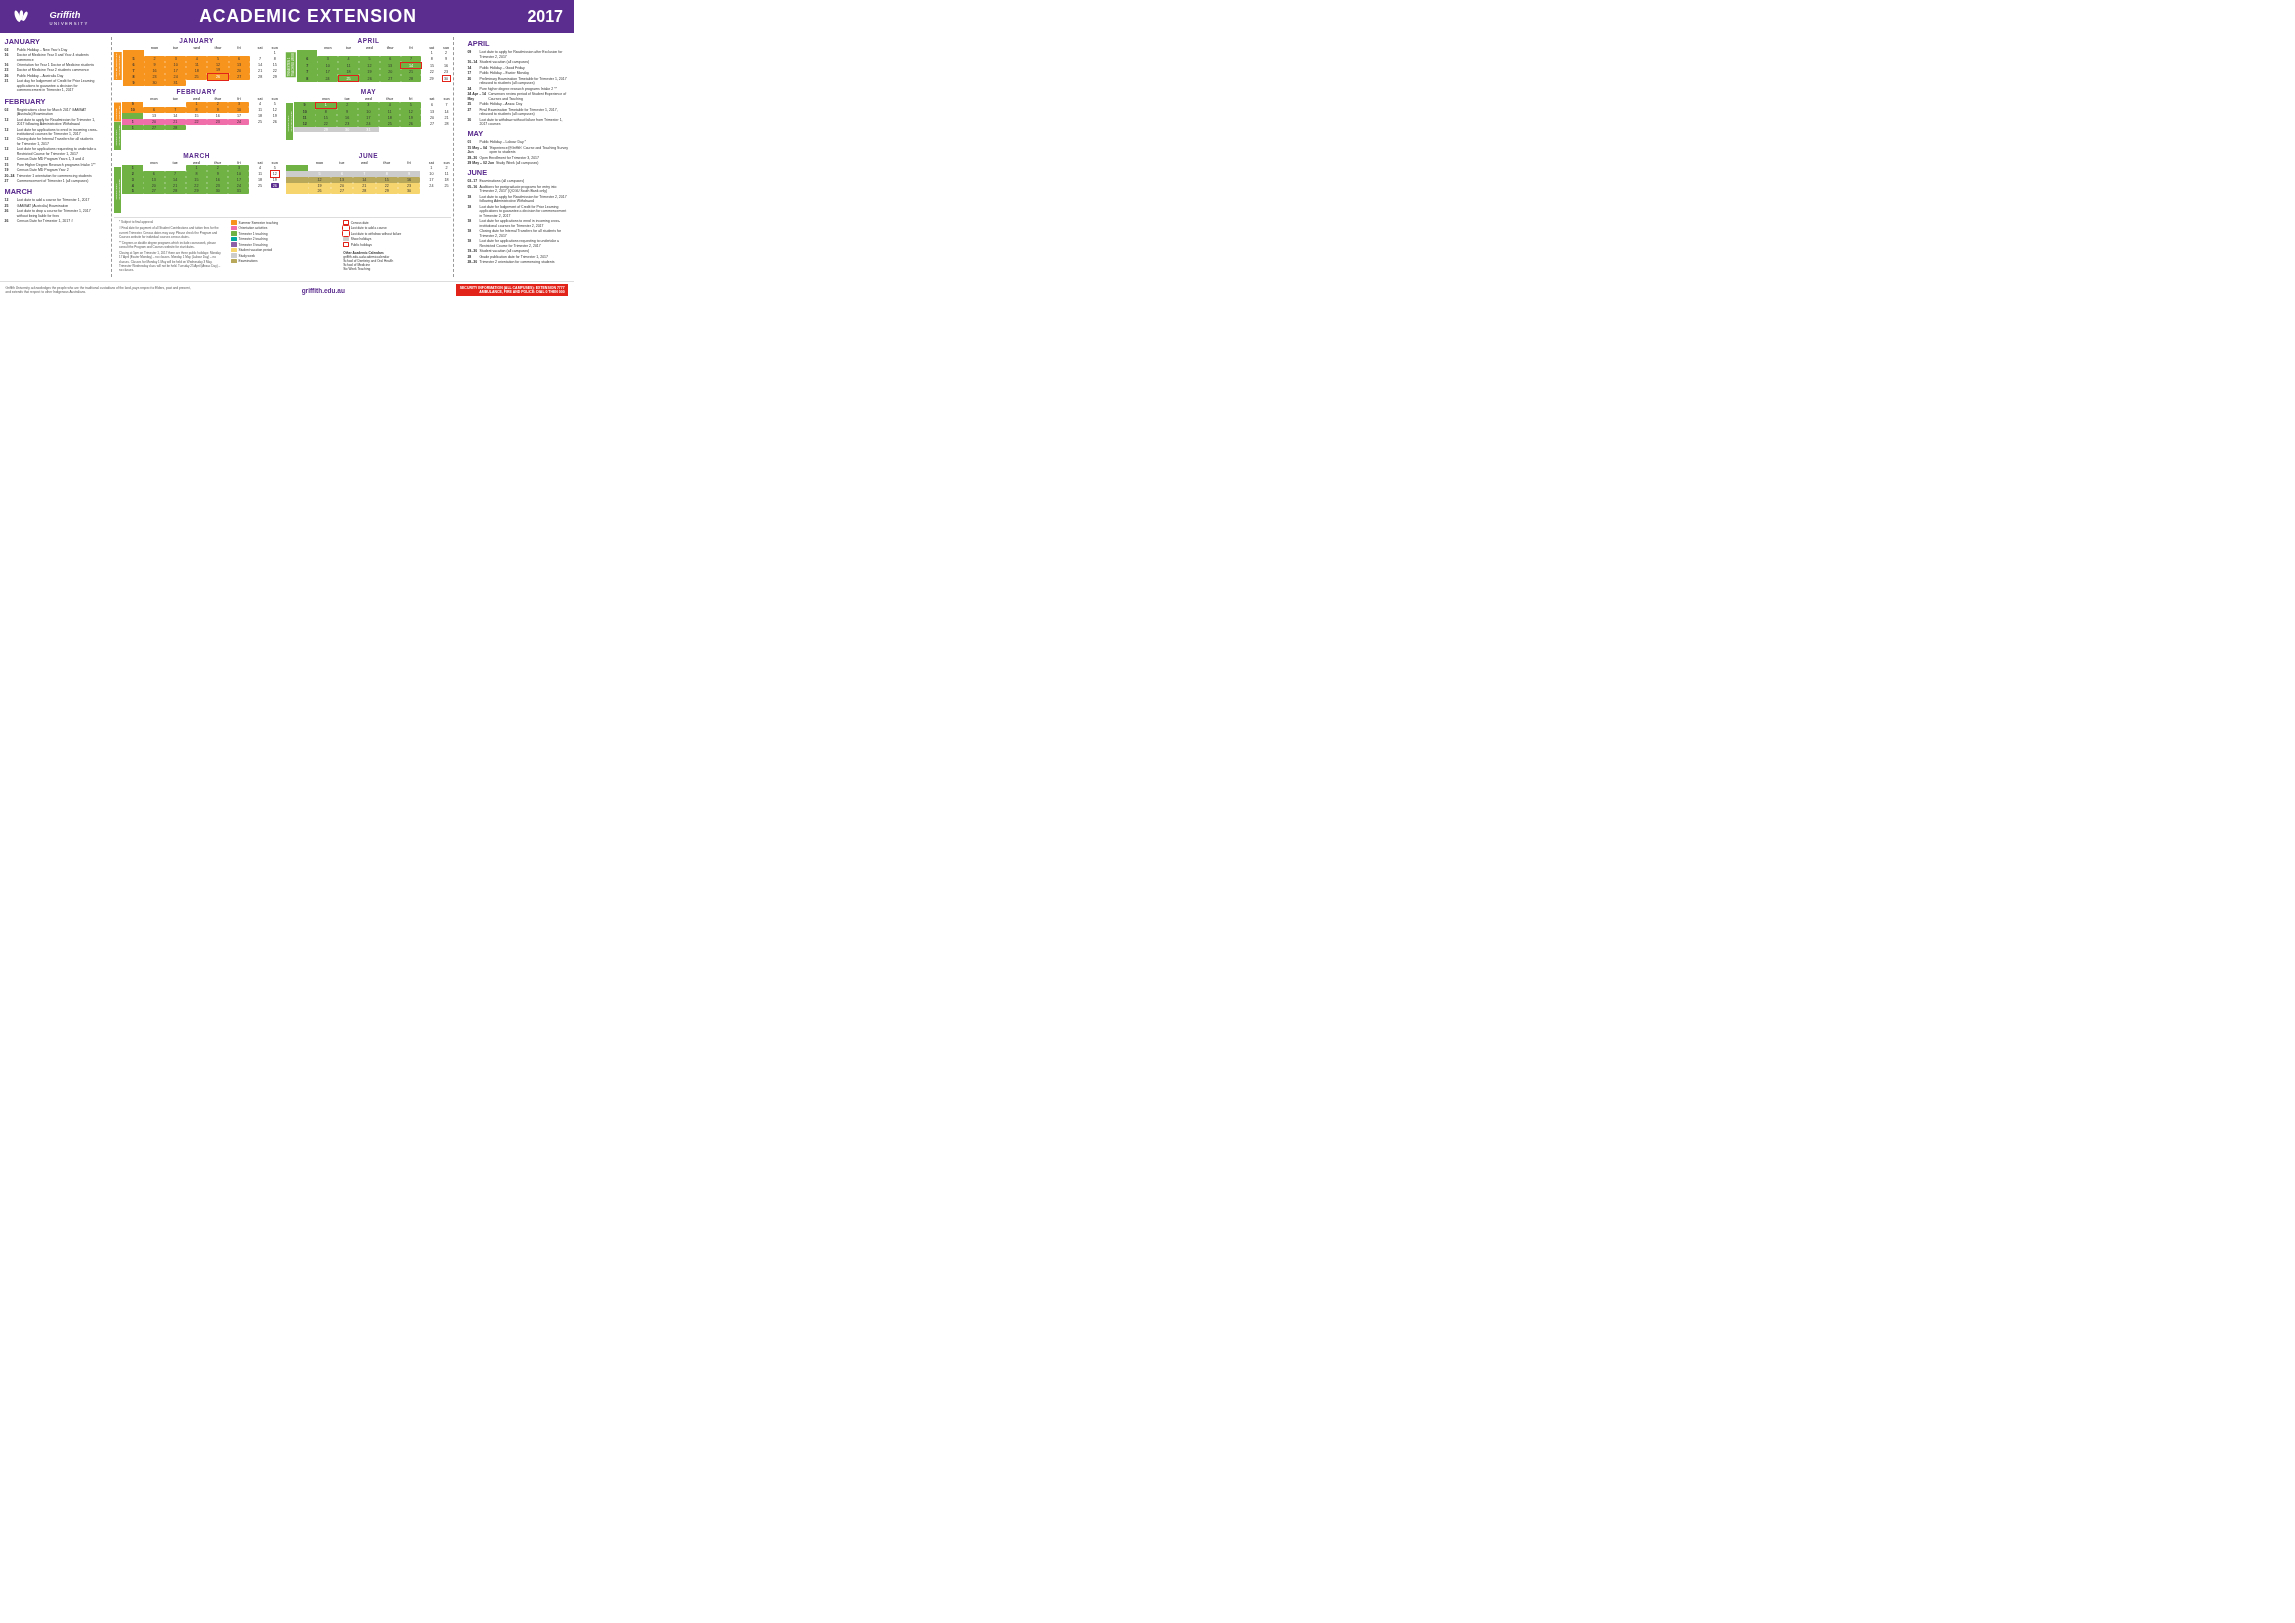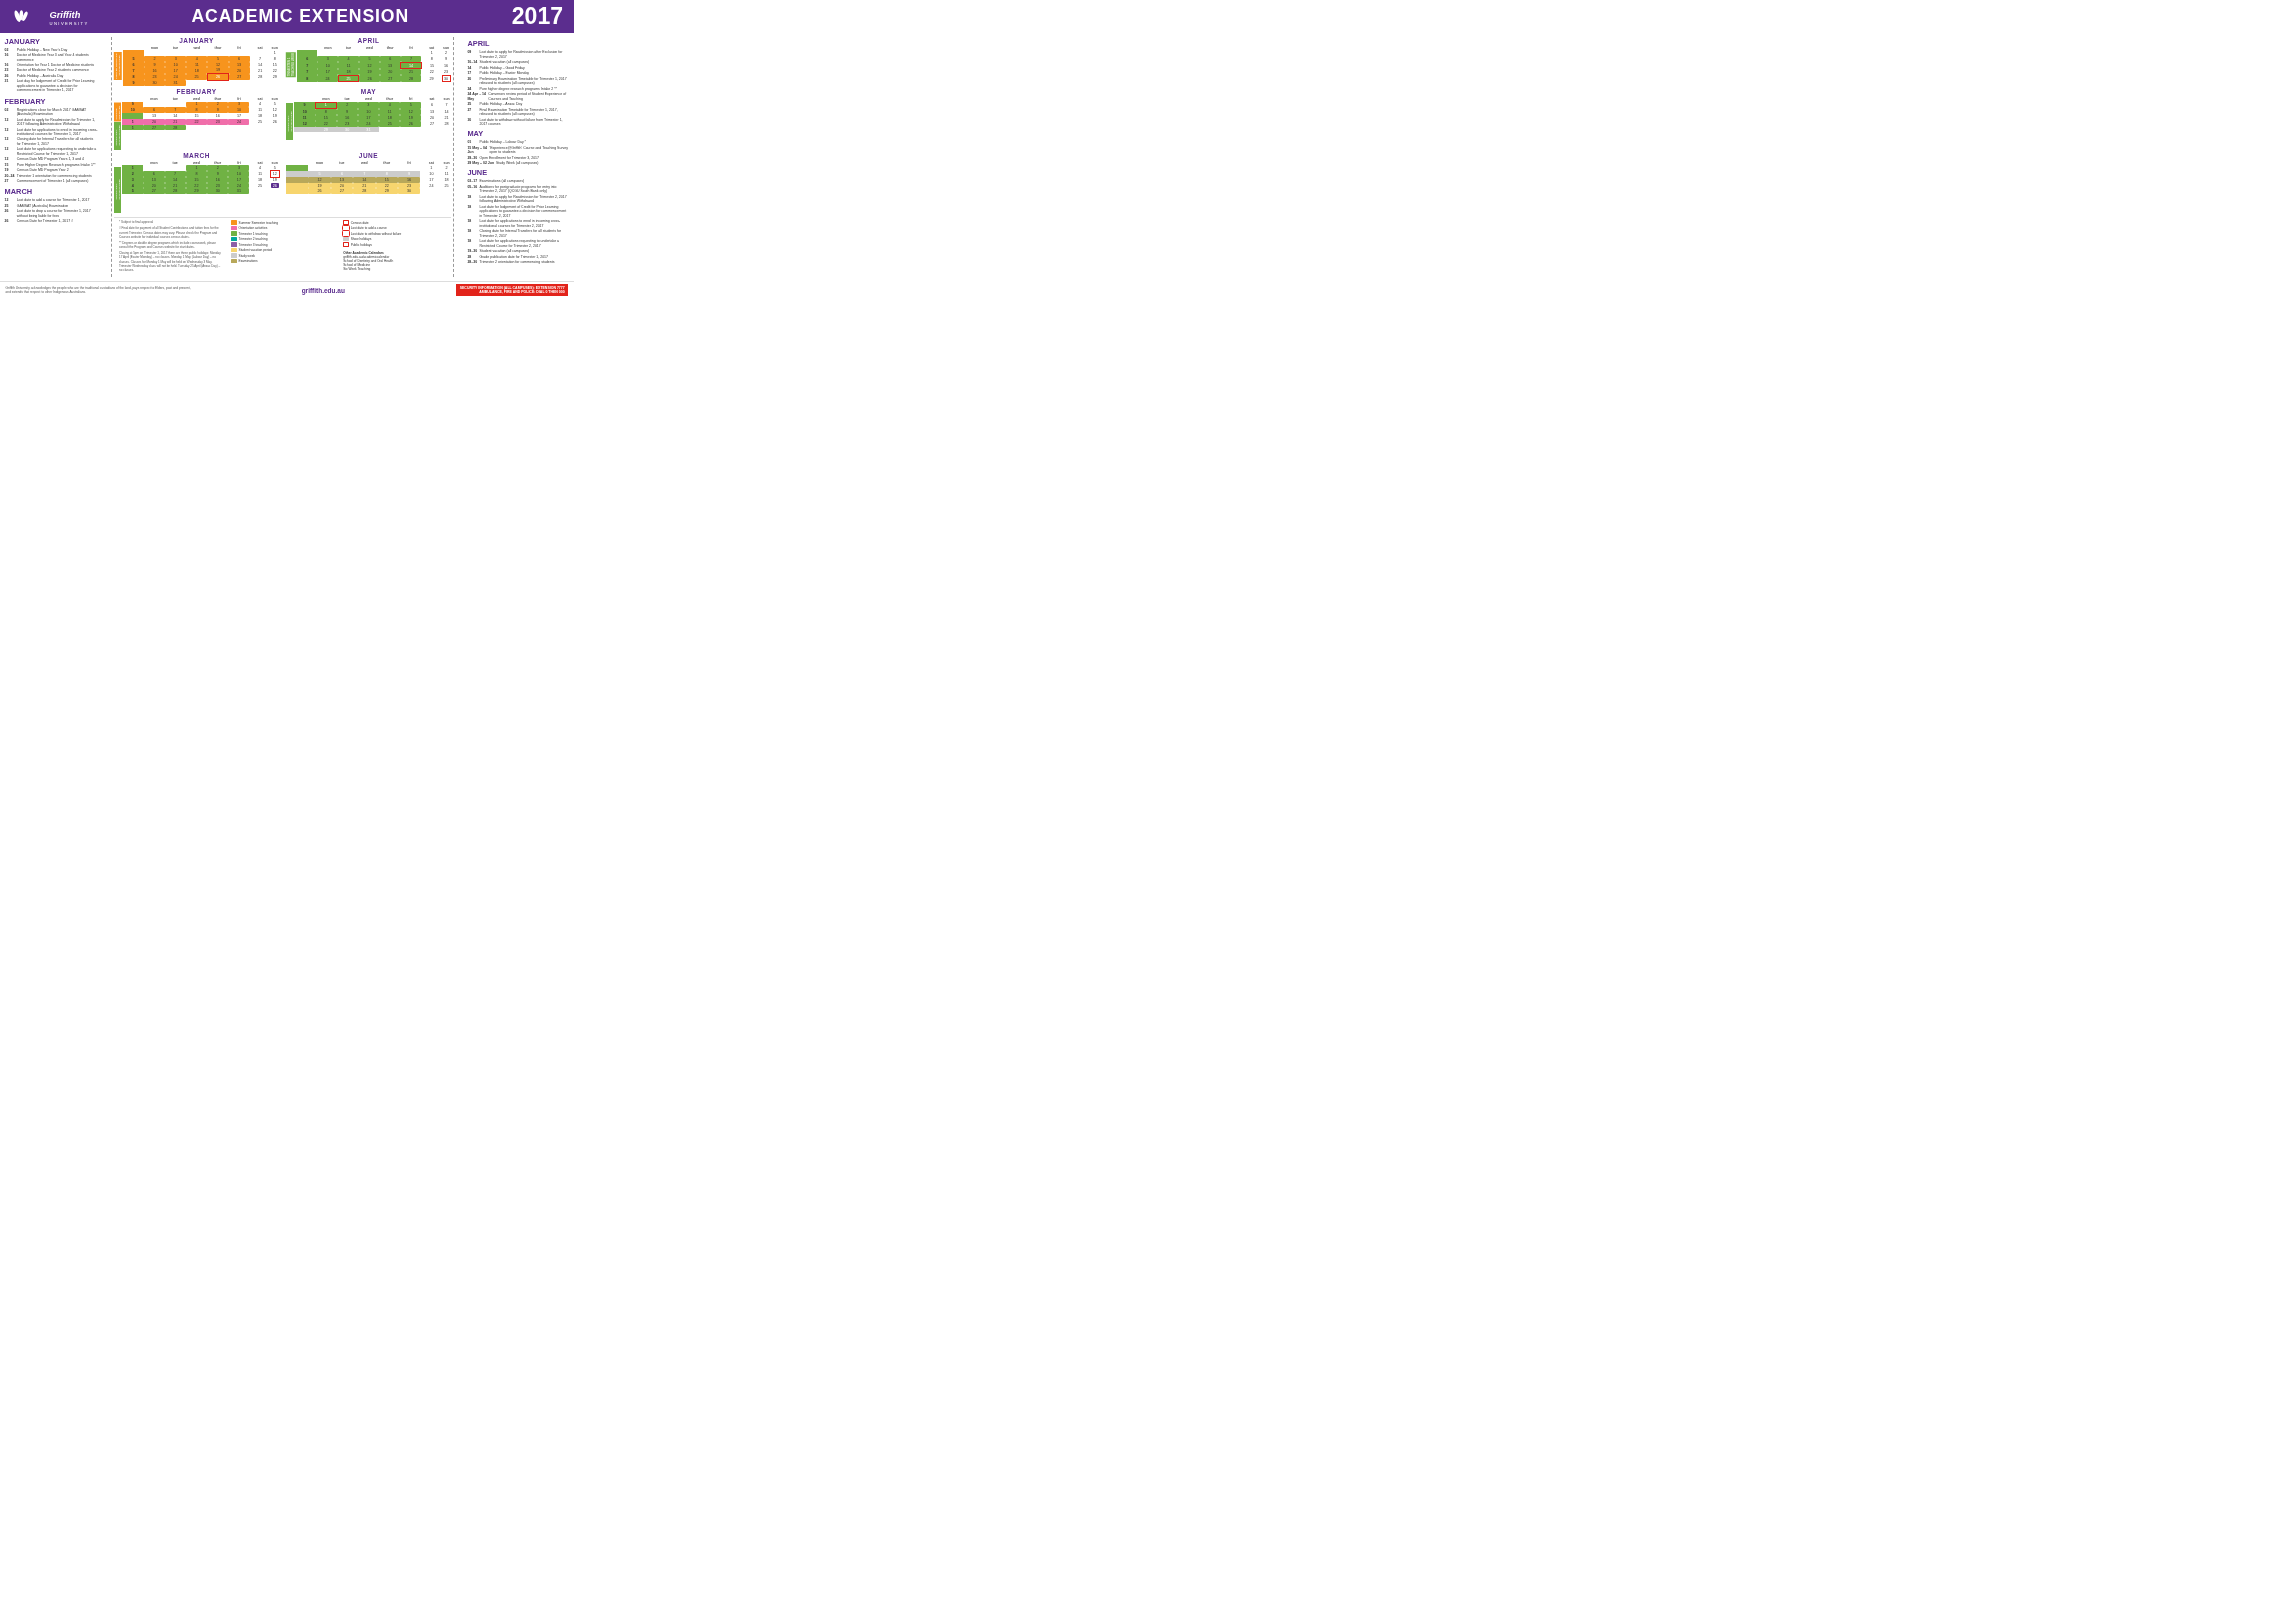--- a/index.html
+++ b/index.html
@@ -28,21 +28,21 @@
     }
     .header-title {
       font-size: 17.6px;
       font-weight: bold;
       color: white;
       letter-spacing: 0.9px;
       text-align: center;
       flex: 1;
     }
     .header-year {
-      font-size: 23px;
+      font-size: 16px;
       font-weight: bold;
       color: white;
       text-align: left;
     }
 
     
     .main-content {
       display: flex;
       padding: 3.7px 4.6px;
       gap: 13px;

